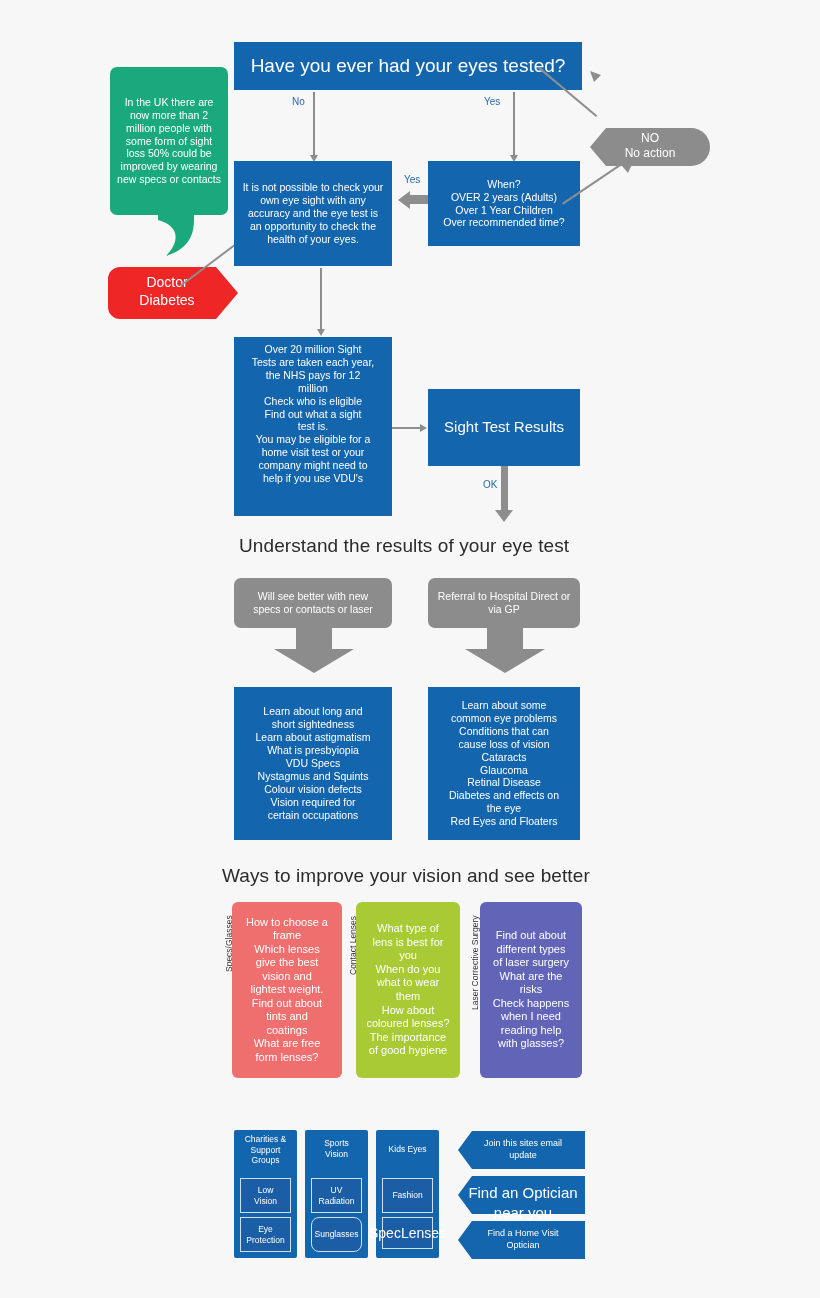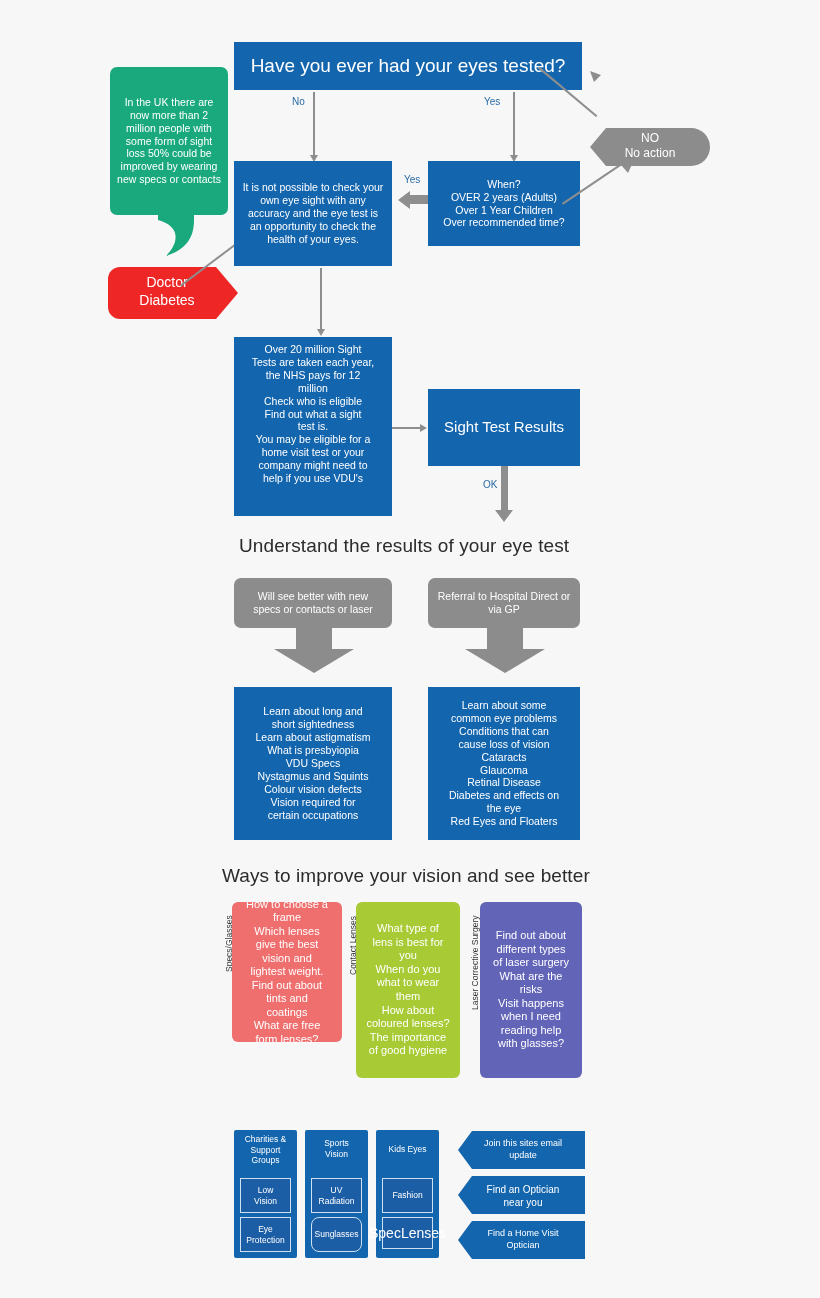--- a/index.html
+++ b/index.html
@@ -165,21 +165,21 @@
     <div>Glaucoma</div>
     <div>Retinal Disease</div>
     <div>Diabetes and effects on</div>
     <div>the eye</div>
     <div>Red Eyes and Floaters</div>
   </div>
 
   <div class="section-title" style="left:222px;top:865px;">Ways to improve your vision and see better</div>
 
   <div class="vlabel" style="left:224px;top:972px;font-size:8.5px;">Specs/Glasses</div>
-  <div class="node" style="left:232px;top:902px;width:110px;height:140px;background:#ef6e6e;border-radius:6px;font-size:11px;padding:8px 5px;flex-direction:column;">
+  <div class="node" style="left:232px;top:902px;width:110px;height:176px;background:#ef6e6e;border-radius:6px;font-size:11px;padding:8px 5px;flex-direction:column;">
     <div>How to choose a</div>
     <div>frame</div>
     <div>Which lenses</div>
     <div>give the best</div>
     <div>vision and</div>
     <div>lightest weight.</div>
     <div>Find out about</div>
     <div>tints and</div>
     <div>coatings</div>
     <div>What are free</div>
@@ -200,21 +200,21 @@
     <div>of good hygiene</div>
   </div>
 
   <div class="vlabel" style="left:470px;top:1010px;font-size:8.5px;">Laser Corrective Surgery</div>
   <div class="node" style="left:480px;top:902px;width:102px;height:176px;background:#6264b8;border-radius:6px;font-size:11px;padding:5px 5px;flex-direction:column;">
     <div>Find out about</div>
     <div>different types</div>
     <div>of laser surgery</div>
     <div>What are the</div>
     <div>risks</div>
-    <div>Visit happens</div>
+    <div>Check happens</div>
     <div>when I need</div>
     <div>reading help</div>
     <div>with glasses?</div>
   </div>
 
 
   <div class="node blue" style="left:234px;top:1130px;width:63px;height:128px;border-radius:2px;"></div>
   <div style="position:absolute;left:234px;top:1134px;width:63px;text-align:center;color:#fff;font-size:8.5px;line-height:1.25;">
     <div>Charities &amp;</div>
     <div>Support</div>
@@ -258,21 +258,21 @@
     <path d="M14,0 L127,0 L127,38 L14,38 L0,19 Z" fill="#1365ae"></path>
   </svg>
   <div style="position:absolute;left:466px;top:1138px;width:114px;text-align:center;color:#fff;font-size:9px;line-height:1.3;">
     <div>Join this sites email</div>
     <div>update</div>
   </div>
 
   <svg class="bigarrow" style="left:458px;top:1176px;width:127px;height:38px;" viewBox="0 0 127 38">
     <path d="M14,0 L127,0 L127,38 L14,38 L0,19 Z" fill="#1365ae"></path>
   </svg>
-  <div style="position:absolute;left:466px;top:1183px;width:114px;text-align:center;color:#fff;font-size:10px;line-height:1.3;">
+  <div style="position:absolute;left:466px;top:1183px;width:114px;text-align:center;color:#fff;font-size:15px;line-height:1.3;">
     <div>Find an Optician</div>
     <div>near you</div>
   </div>
 
   <svg class="bigarrow" style="left:458px;top:1221px;width:127px;height:38px;" viewBox="0 0 127 38">
     <path d="M14,0 L127,0 L127,38 L14,38 L0,19 Z" fill="#1365ae"></path>
   </svg>
   <div style="position:absolute;left:466px;top:1228px;width:114px;text-align:center;color:#fff;font-size:9px;line-height:1.3;">
     <div>Find a Home Visit</div>
     <div>Optician</div>

